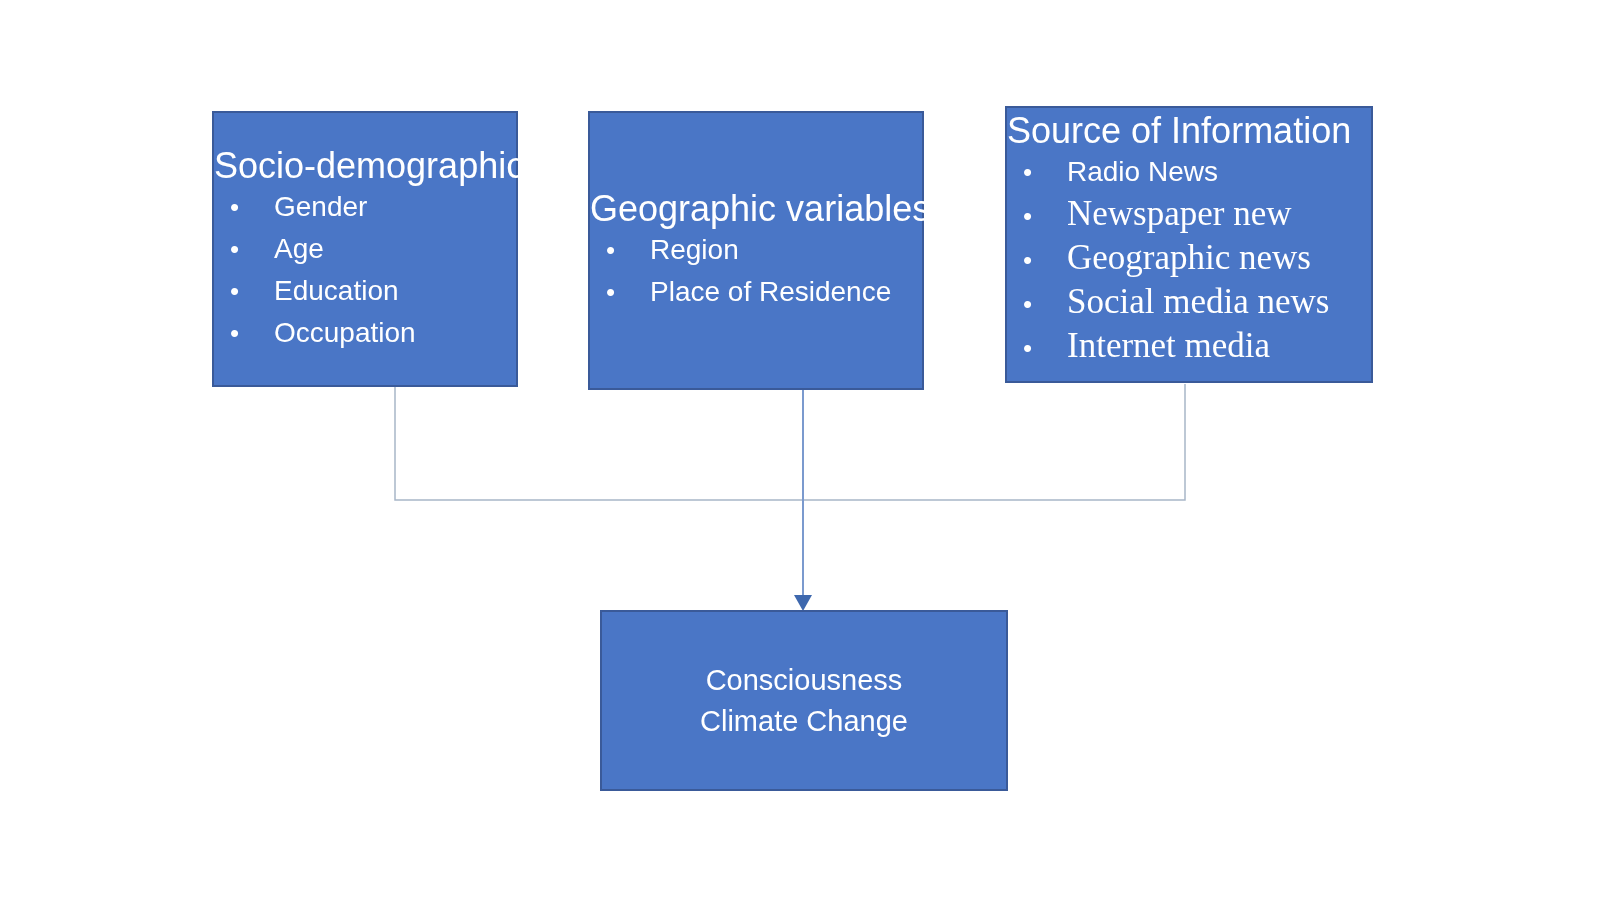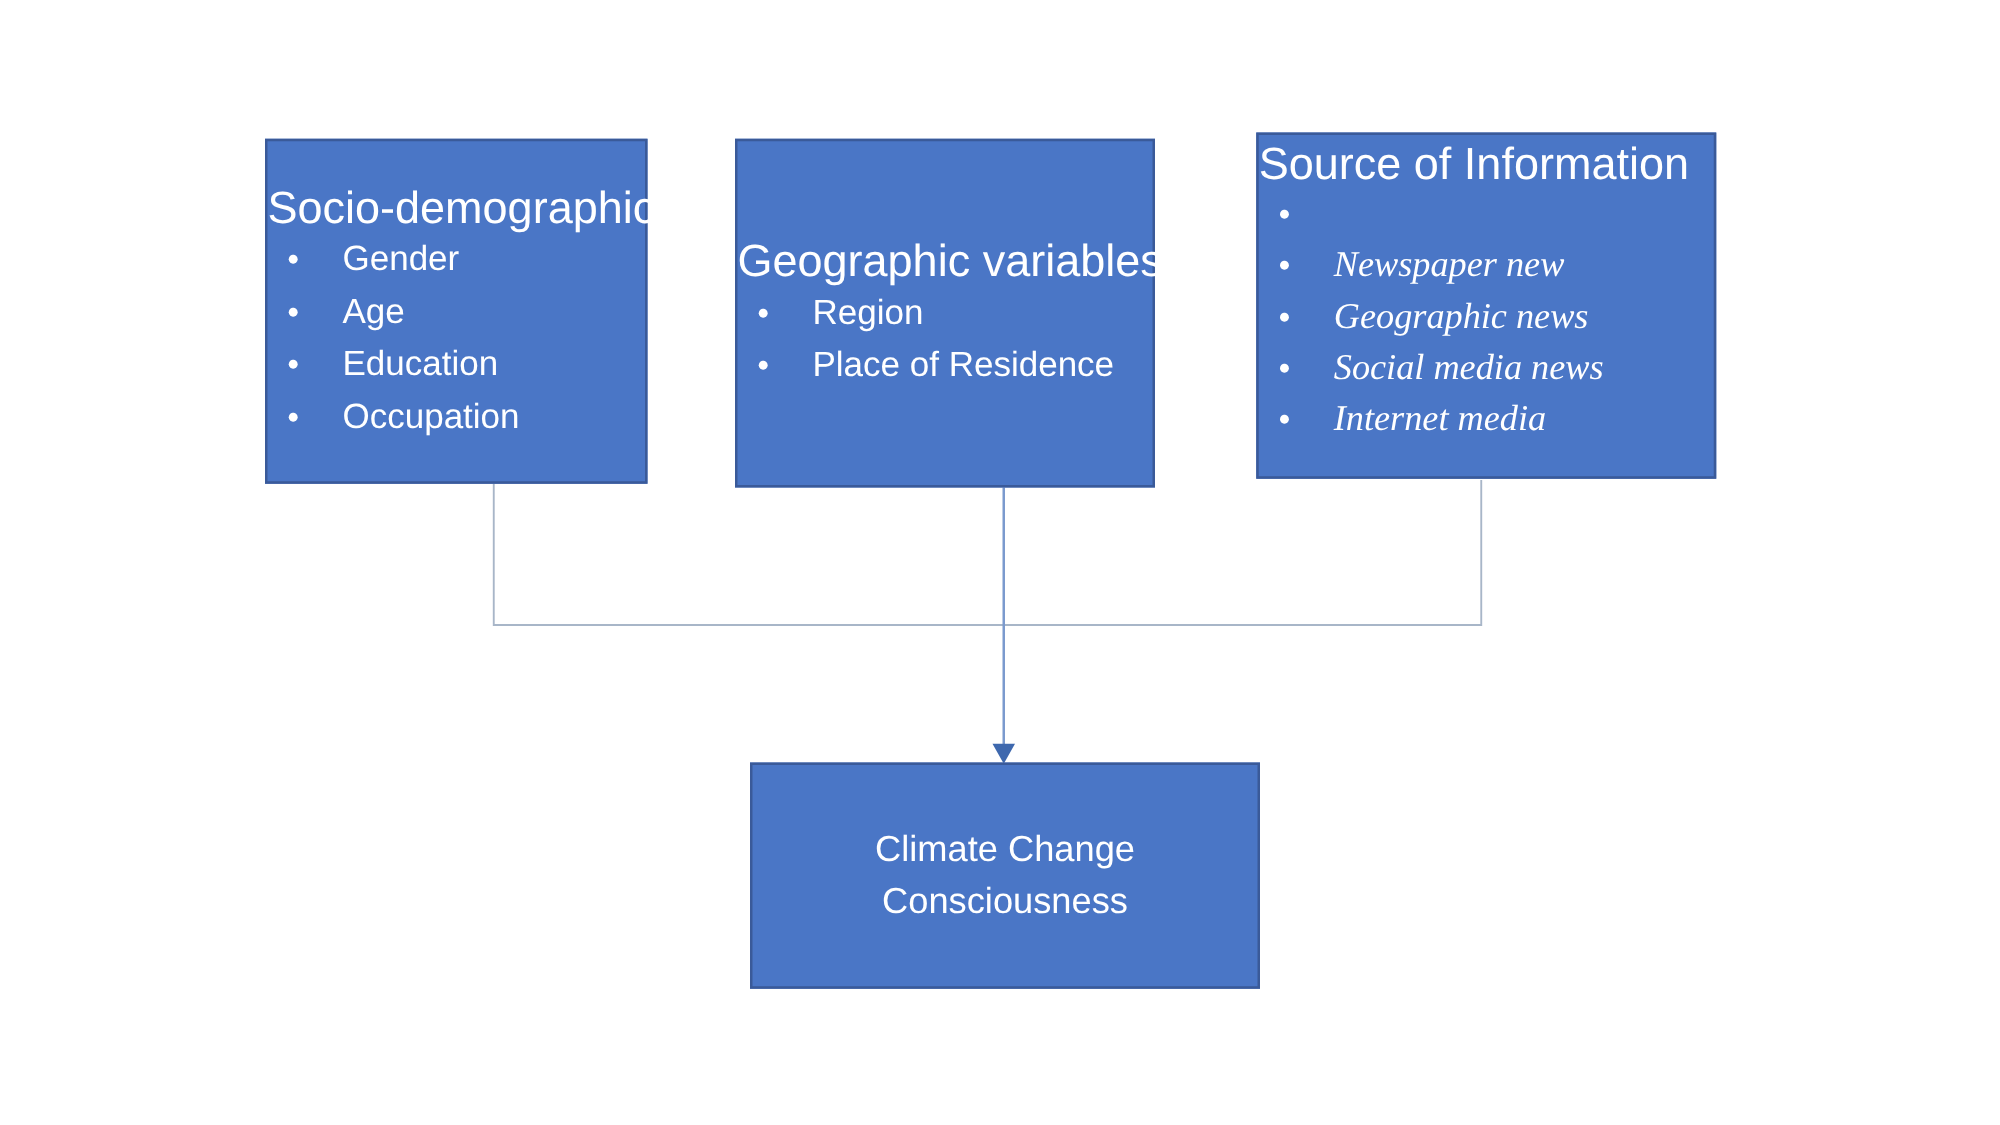--- a/index.html
+++ b/index.html
@@ -31,22 +31,21 @@
   .box li {
     display:flex;
     align-items:baseline;
     font-size:28px;
     line-height:41px;
     white-space:nowrap;
   }
   .box li .bullet { flex:0 0 44px; font-size:26px; }
   .box li.serif .txt {
     font-family:"Liberation Serif", serif;
-    font-size:29px;
-    font-style:italic;
+    font-size:35px;
   }
 
   .box.socio  { left:212px;  top:111px; width:306px; height:276px; justify-content:center; }
   .box.geo    { left:588px;  top:111px; width:336px; height:279px; justify-content:center; }
   .box.source { left:1005px; top:106px; width:368px; height:277px; justify-content:flex-start; padding-top:2px; }
 
   .box.outcome {
     left:600px; top:610px; width:408px; height:181px;
     justify-content:center;
     text-align:center;
@@ -98,20 +97,21 @@
         <span class="txt">Place of Residence</span>
       </li>
     </ul>
   </div>
 
   <div class="box source">
     <div class="title">Source of Information</div>
     <ul>
       <li>
         <span class="bullet">•</span>
+        <span class="txt">Radio News</span>
       </li>
       <li class="serif">
         <span class="bullet">•</span>
         <span class="txt">Newspaper new</span>
       </li>
       <li class="serif">
         <span class="bullet">•</span>
         <span class="txt">Geographic news</span>
       </li>
       <li class="serif">
@@ -119,17 +119,17 @@
         <span class="txt">Social media news</span>
       </li>
       <li class="serif">
         <span class="bullet">•</span>
         <span class="txt">Internet media</span>
       </li>
     </ul>
   </div>
 
   <div class="box outcome">
+    <div class="line">Consciousness</div>
     <div class="line">Climate Change</div>
-    <div class="line">Consciousness</div>
   </div>
 
 </div>
 
 </body></html>

